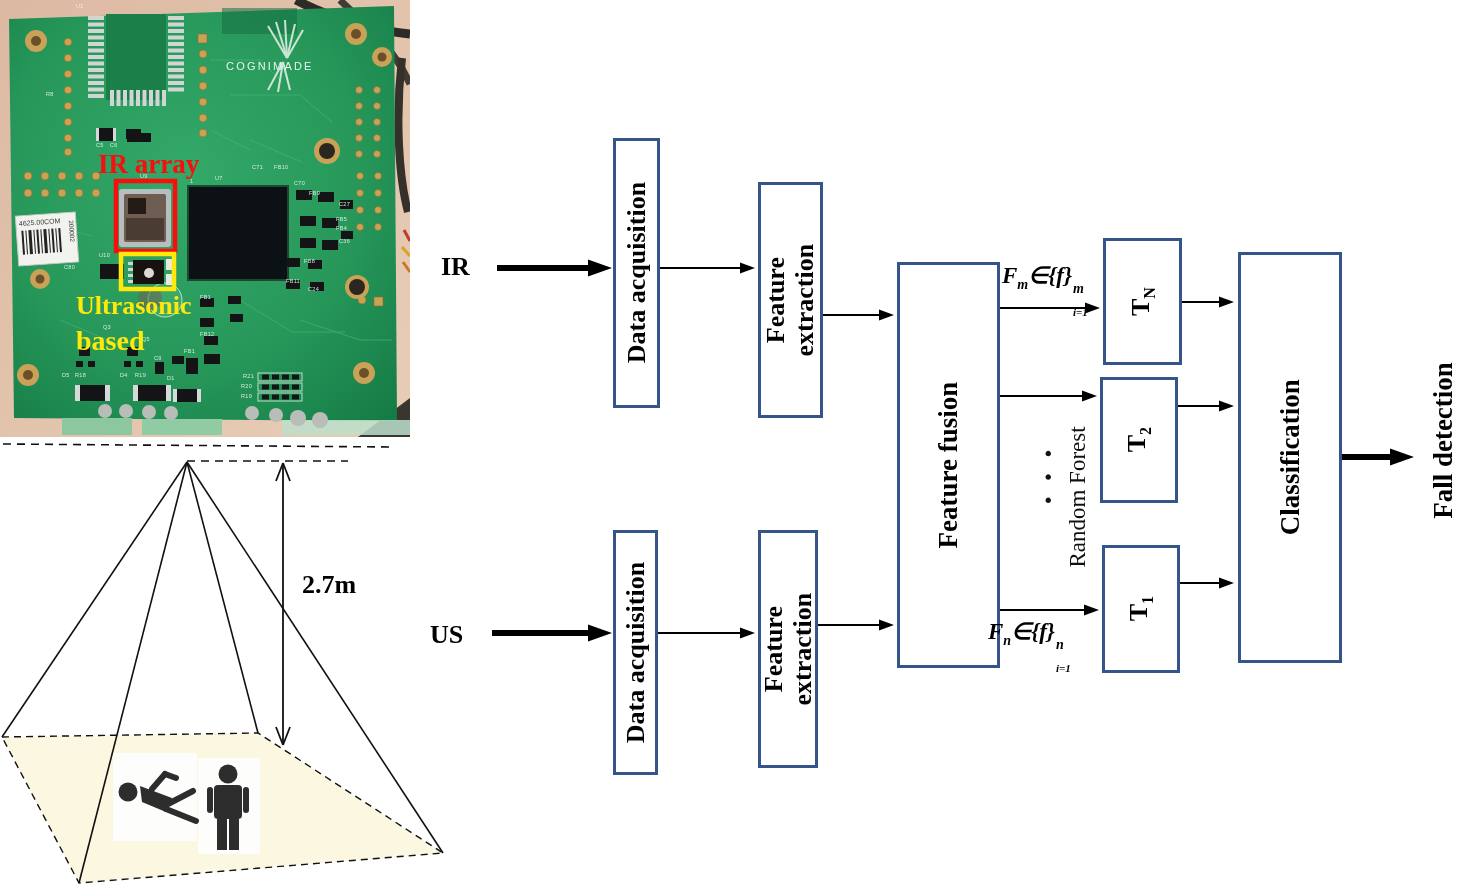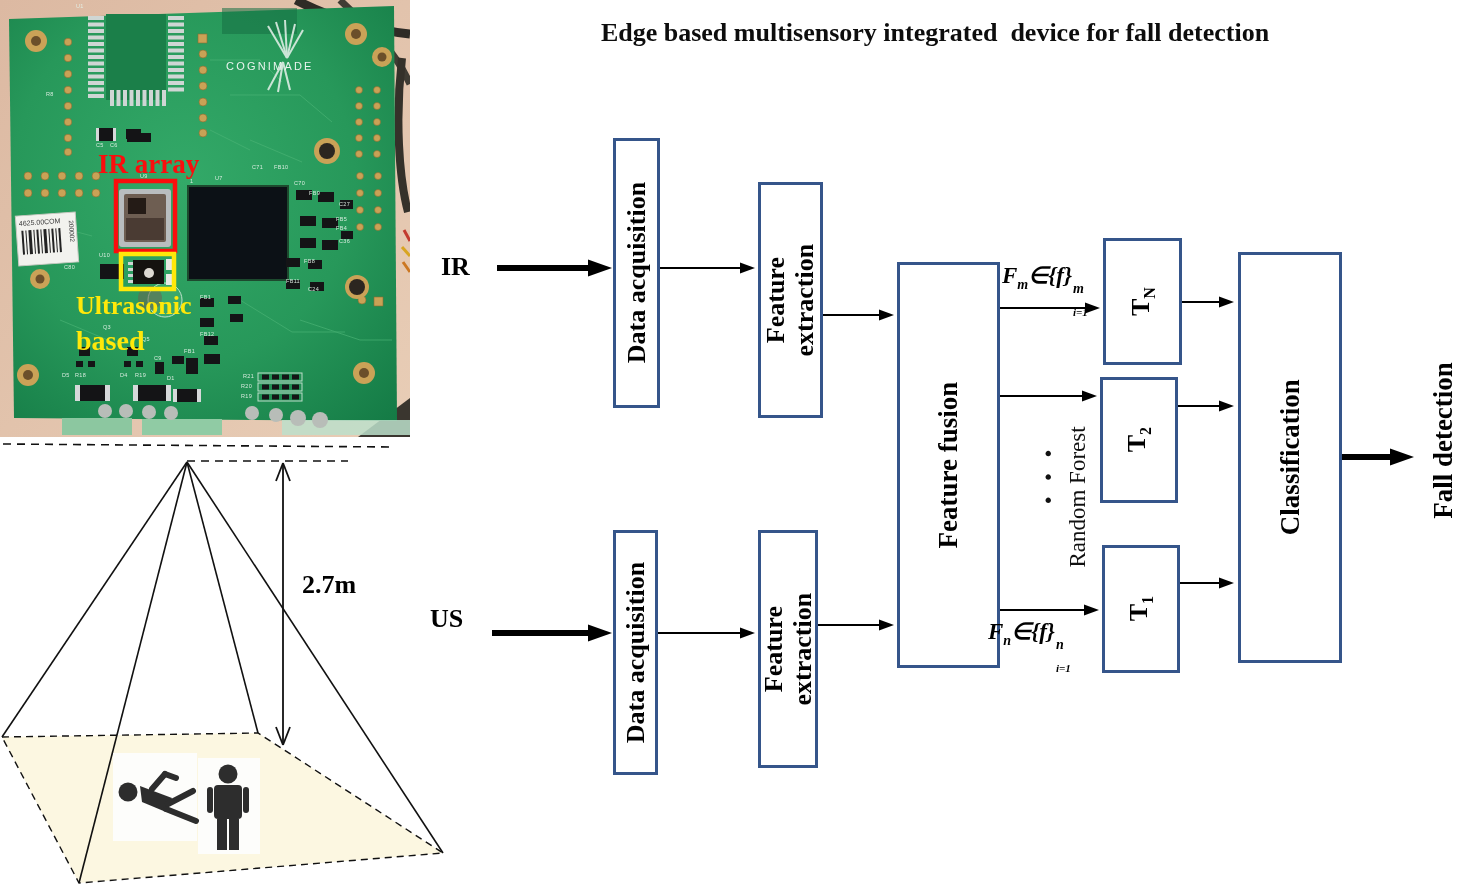--- a/index.html
+++ b/index.html
@@ -47,21 +47,20 @@
 
   
   .pyramid{position:absolute;left:0;top:440px;}
   .mlabel{font-family:"Liberation Serif",serif;font-weight:bold;font-size:26px;fill:#000;}
 </style>
 </head>
 <body>
 
 <div id="canvas">
 
-  <div class="fig-title">Edge based multisensory integrated  device for fall detection</div>
 
   <div class="pcb">
     <svg width="410" height="437" viewBox="0 0 410 437">
       <defs>
         <linearGradient id="gskin" x1="0" y1="0" x2="1" y2="1">
           <stop offset="0" stop-color="#dcb9a2"></stop>
             <stop offset="1" stop-color="#e8cdb6"></stop>
         </linearGradient>
         <radialGradient id="gboard" cx="0.45" cy="0.42" r="0.8">
           <stop offset="0" stop-color="#33a968"></stop>
@@ -441,21 +440,21 @@
       <circle cx="228" cy="334" r="9.5"></circle>
       <rect x="214" y="345" width="28" height="34" rx="4"></rect>
       <rect x="207" y="347" width="6" height="26" rx="3"></rect>
       <rect x="243" y="347" width="6" height="26" rx="3"></rect>
       <rect x="217" y="379" width="10" height="31"></rect>
       <rect x="229" y="379" width="10" height="31"></rect>
     </g>
   </svg>
 
   <div class="inlabel" style="left:441px;top:252px;">IR</div>
-  <div class="inlabel" style="left:430px;top:604px;">US</div>
+  <div class="inlabel" style="left:430px;top:620px;">US</div>
 
   <div class="box" style="left:613px;top:138px;width:47px;height:270px;">
     <span class="vtext">Data acquisition</span>
   </div>
   <div class="box" style="left:758px;top:182px;width:65px;height:236px;">
     <span class="vtext">
         <span class="ln">Feature</span>
         <span class="ln">extraction</span>
       </span>
   </div>

